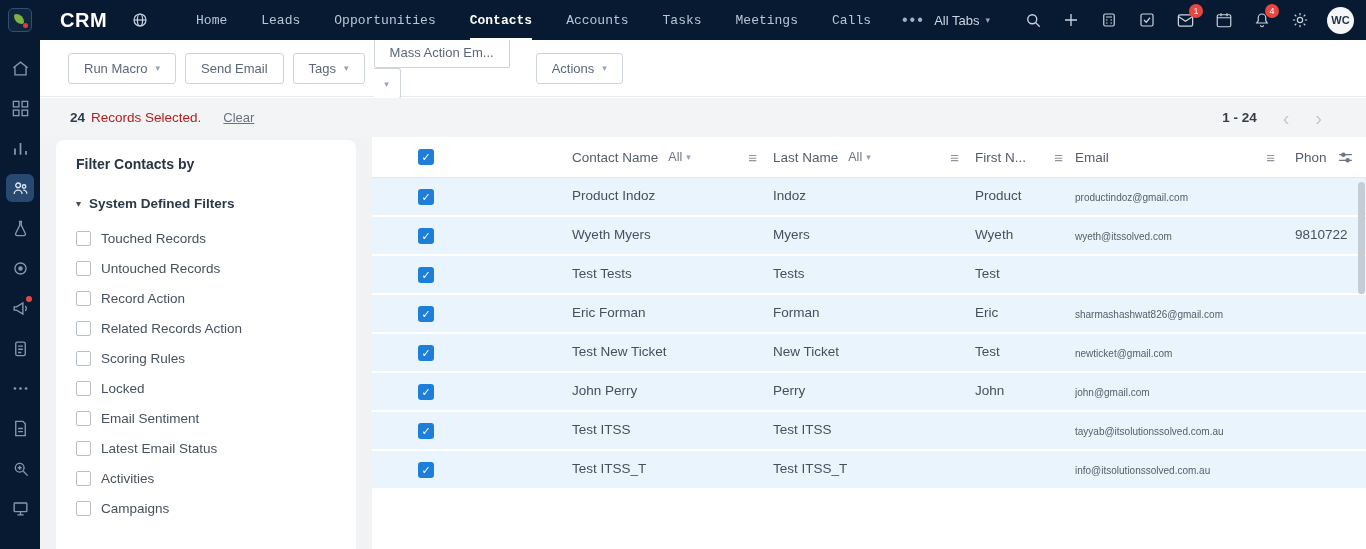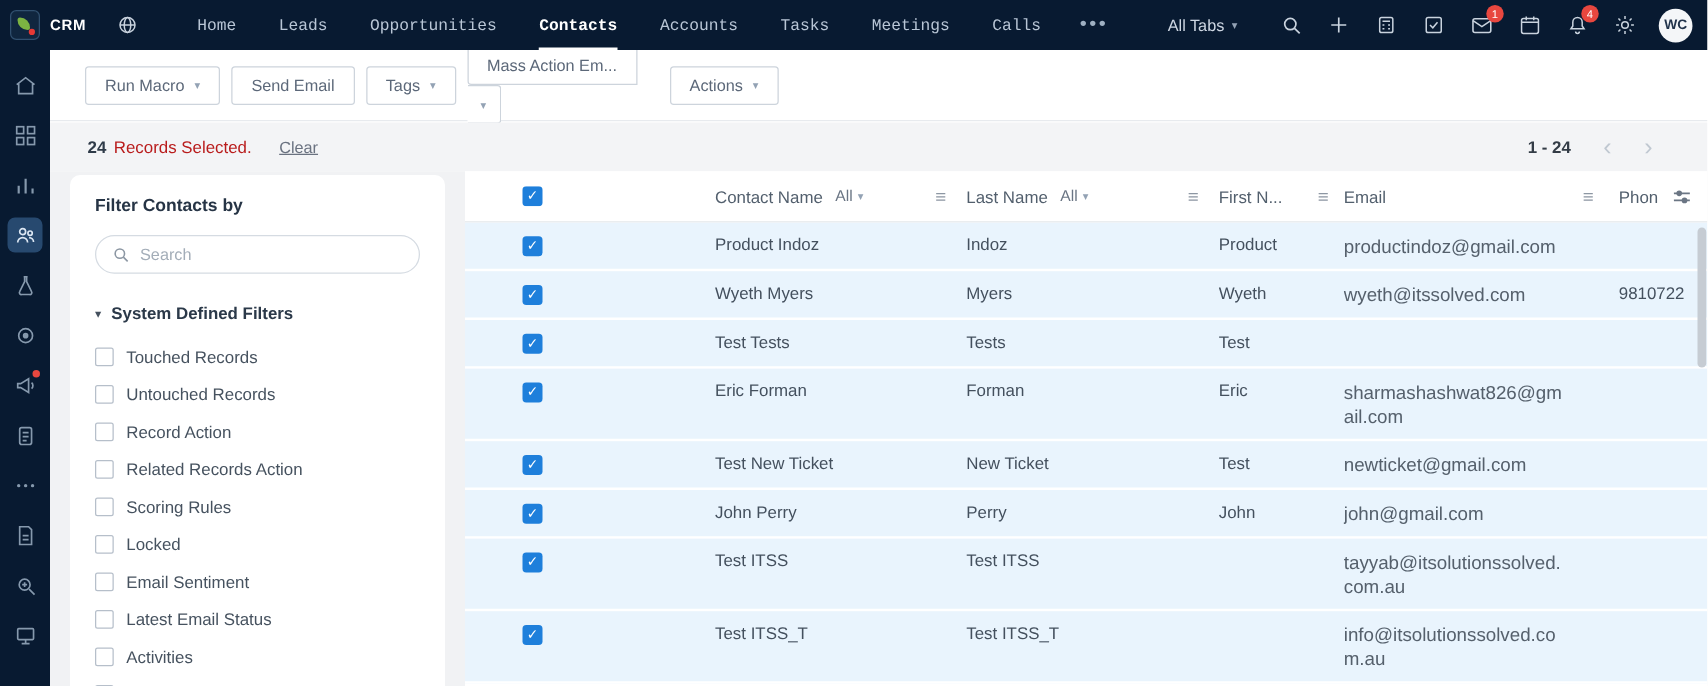--- a/index.html
+++ b/index.html
@@ -8,21 +8,21 @@
   body { position:relative; }
 
   
   #topbar { position:absolute; top:0; left:0; right:0; height:40px; background:#081a31;
     display:flex; align-items:center; z-index:5; }
   .logo { width:24px; height:24px; margin-left:8px; border-radius:5px; background:#10263f;
     border:1px solid #31506f; position:relative; flex:0 0 auto; }
   .logo i.leaf { position:absolute; left:5px; top:5px; width:10px; height:10px; background:#7cb342;
     border-radius:2px 8px 2px 8px; }
   .logo i.dot { position:absolute; right:3px; bottom:3px; width:5px; height:5px; background:#e53935; border-radius:50%; }
-  .brand { color:#fff; font-size:12px; font-weight:bold; letter-spacing:.5px; margin-left:8px;text-align:center; }
+  .brand { color:#fff; font-size:20px; font-weight:bold; letter-spacing:.5px; margin-left:28px;text-align:center; }
   .globe { margin-left:24px; display:flex; }
   #nav { display:flex; align-items:center; margin-left:30px; height:40px; }
   .nav-item { height:40px; display:flex; align-items:center; color:#b9c6d6; font-size:13px;
     margin:0 17px; border-bottom:2px solid transparent; padding-top:2px; cursor:default; white-space:nowrap;font-family:Liberation Mono, monospace; }
   .nav-item.active { color:#fff; border-bottom-color:#fff; font-weight:bold; }
   .more-dots { color:#9fb0c2; font-size:16px; letter-spacing:2px; margin-left:14px; }
   .t-spacer { flex:1; }
   .alltabs { color:#cdd6e2; font-size:13px; display:flex; align-items:center; gap:6px; margin-right:24px; white-space:nowrap; }
   .caret { font-size:9px; color:#93a2b4; }
   .topicon { position:relative; margin:0 10px; display:flex; align-items:center; }
@@ -99,21 +99,21 @@
   .c-check { padding-left:46px; }
 
   #tbody { position:absolute; top:41px; left:0; right:0; bottom:0; overflow:hidden; }
   .trow { display:grid; grid-template-columns:200px 201px 202px 100px 220px 1fr;
     background:#e9f4fd; border-bottom:2px solid #fff; align-items:start; min-height:39px; }
   .cell { padding-top:10px; padding-bottom:8px; font-size:13.5px; color:#44505e;
     white-space:nowrap; overflow:hidden; }
   .cell.c-check { padding-top:11px; }
   .cell.c-email { white-space:normal; }
   .emw { display:inline-block; max-width:176px; word-break:break-all; color:#55606c;
-    line-height:19px; font-size:15px; }
+    line-height:19px; font-size:10px; }
 
   .vscroll { position:absolute; top:41px; right:0; width:9px; bottom:0; }
   .vthumb { position:absolute; top:4px; right:1px; width:7px; height:112px; background:#c6ccd3; border-radius:4px; }
 
   svg { display:block; }
 </style>
 </head>
 <body>
 
 <div id="topbar">
@@ -310,27 +310,20 @@
     <span class="pagerange">1 - 24</span>
     <span class="chev">‹</span>
     <span class="chev">›</span>
   </span>
 </div>
 
 <div id="content">
 
   <div id="filtercard">
     <div class="ftitle">Filter Contacts by</div>
-    <div class="fsearch">
-      <svg width="15" height="15" viewBox="0 0 24 24" fill="none" stroke="#8c97a3" stroke-width="2">
-        <circle cx="11" cy="11" r="6"></circle>
-          <path d="M15.5 15.5L21 21"></path>
-      </svg>
-      <input type="text" placeholder="Search" style="">
-    </div>
     <div class="fsection">
       <span class="sec-caret">▾</span>
       <span class="sec-label">System Defined Filters</span>
     </div>
     <div id="filterlist">
         <label class="filter-item">
     <span class="cb"></span>
     <span class="flabel">Touched Records</span>
   </label>
         <label class="filter-item">

